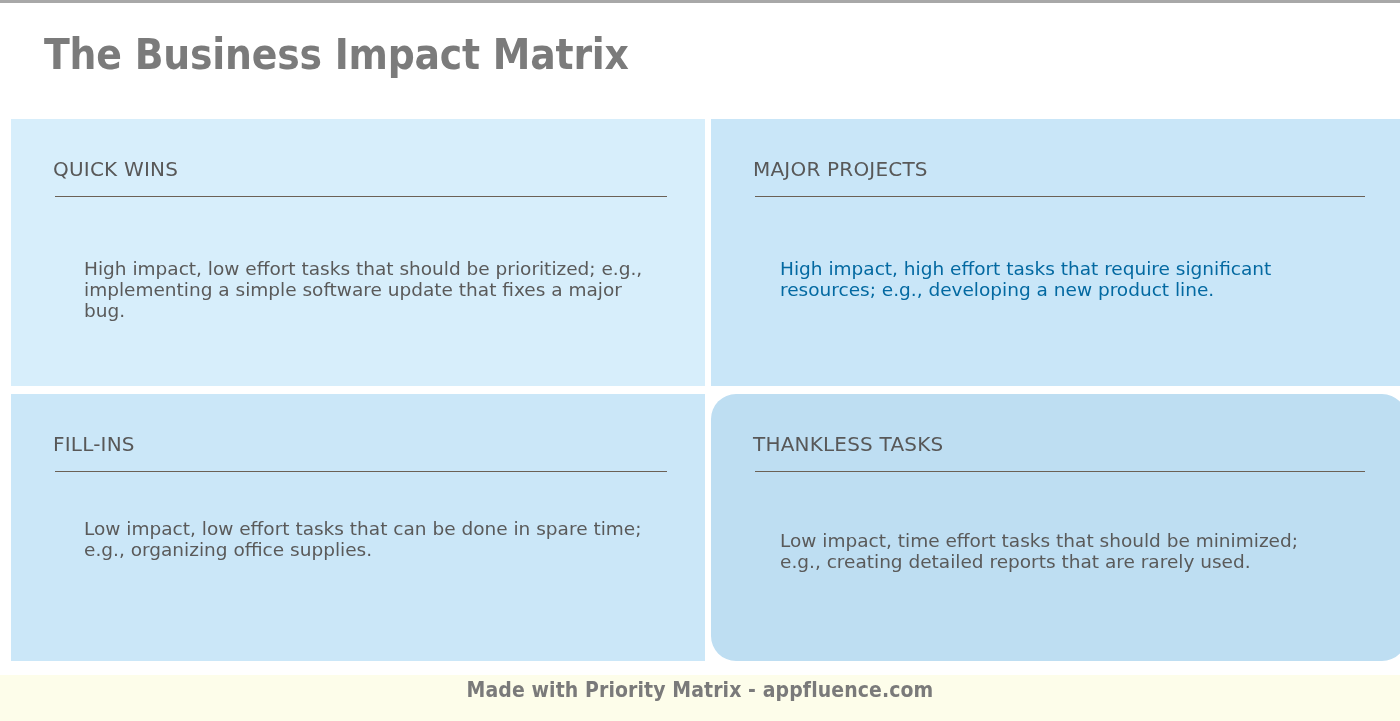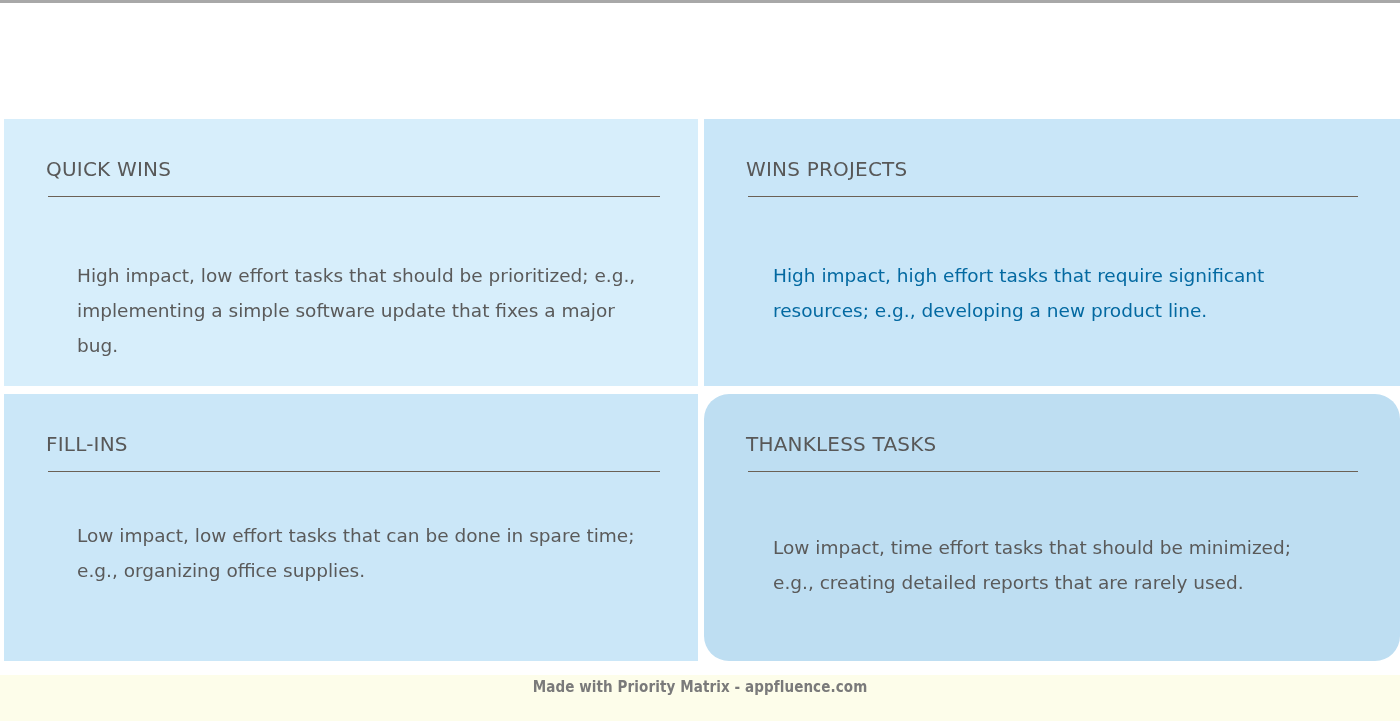--- a/index.html
+++ b/index.html
@@ -54,20 +54,21 @@
     left: 0;
     top: 116px;
     width: 1400px;
     height: 542px;
   }
 
   .quadrant {
     position: absolute;
     box-sizing: border-box;
     overflow: hidden;
+    margin-left: 7px;
   }
 
   .q-tl { left: 4px;   top: 0px;   width: 694px; height: 267px; }
   .q-tr { left: 704px; top: 0px;   width: 696px; height: 267px; }
   .q-bl { left: 4px;   top: 275px; width: 694px; height: 267px; }
   .q-br { left: 704px; top: 275px; width: 696px; height: 267px; }
 
   .q-title {
     position: absolute;
     left: 42px;
@@ -87,65 +88,68 @@
   }
   .q-tl .q-rule, .q-bl .q-rule { width: 612px; }
   .q-tr .q-rule, .q-br .q-rule { width: 610px; }
 
   .q-body {
     position: absolute;
     left: 73px;
     top: 139px;
     width: 570px;
     font-size: 18.5px;
-    line-height: 35px;
+    line-height: 21px;
     color: #5a5a5a;
   }
   .q-tr .q-body, .q-br .q-body { left: 69px; width: 520px; }
   .q-bl .q-body { top: 124px; }
   .q-br .q-body { top: 136px; }
 
   
   #footer {
     position: absolute;
     left: 0;
     top: 672px;
     width: 1400px;
     height: 49px;
     background: #fdfdea;
     display: flex;
     align-items: flex-start;
     justify-content: center;
   }
   #footer-text {
     margin-top: 3px;
-    font-size: 15px;
+    font-size: 21px;
     font-weight: bold;
     font-stretch: condensed;
     color: #7a7a7a;
     letter-spacing: 0.1px;
     white-space: nowrap;
   }
 </style>
 </head>
 <body>
 
 <div id="page" style="border-top-color: rgb(168, 168, 168); background: rgb(255, 255, 255);">
 
+  <div id="header">
+    <div id="page-title" style="color: rgb(123, 123, 123);">The Business Impact Matrix</div>
+  </div>
 
   <div id="matrix">
 
     <div class="quadrant q-tl" style="background: rgb(215, 238, 251);">
       <div class="q-title" style="color: rgb(88, 88, 88);">QUICK WINS</div>
       <div class="q-rule" style="border-top-color: rgb(107, 97, 86);"></div>
       <div class="q-body" style="color: rgb(90, 90, 90);">High impact, low effort tasks that should be prioritized; e.g., implementing a simple software update that fixes a major bug.</div>
     </div>
 
     <div class="quadrant q-tr" style="background: rgb(201, 230, 248);">
-      <div class="q-title" style="color: rgb(88, 88, 88);">WINS PROJECTS</div>
+      <div class="q-title" style="color: rgb(88, 88, 88);">MAJOR PROJECTS</div>
       <div class="q-rule" style="border-top-color: rgb(107, 97, 86);"></div>
       <div class="q-body" style="color: #0369a1;">High impact, high effort tasks that require significant resources; e.g., developing a new product line.</div>
     </div>
 
     <div class="quadrant q-bl" style="background: rgb(203, 231, 248); padding-left: 28px;">
       <div class="q-title" style="color: rgb(88, 88, 88);">FILL-INS</div>
       <div class="q-rule" style="border-top-color: rgb(107, 97, 86);"></div>
       <div class="q-body" style="color: rgb(90, 90, 90);">Low impact, low effort tasks that can be done in spare time; e.g., organizing office supplies.</div>
     </div>
 

